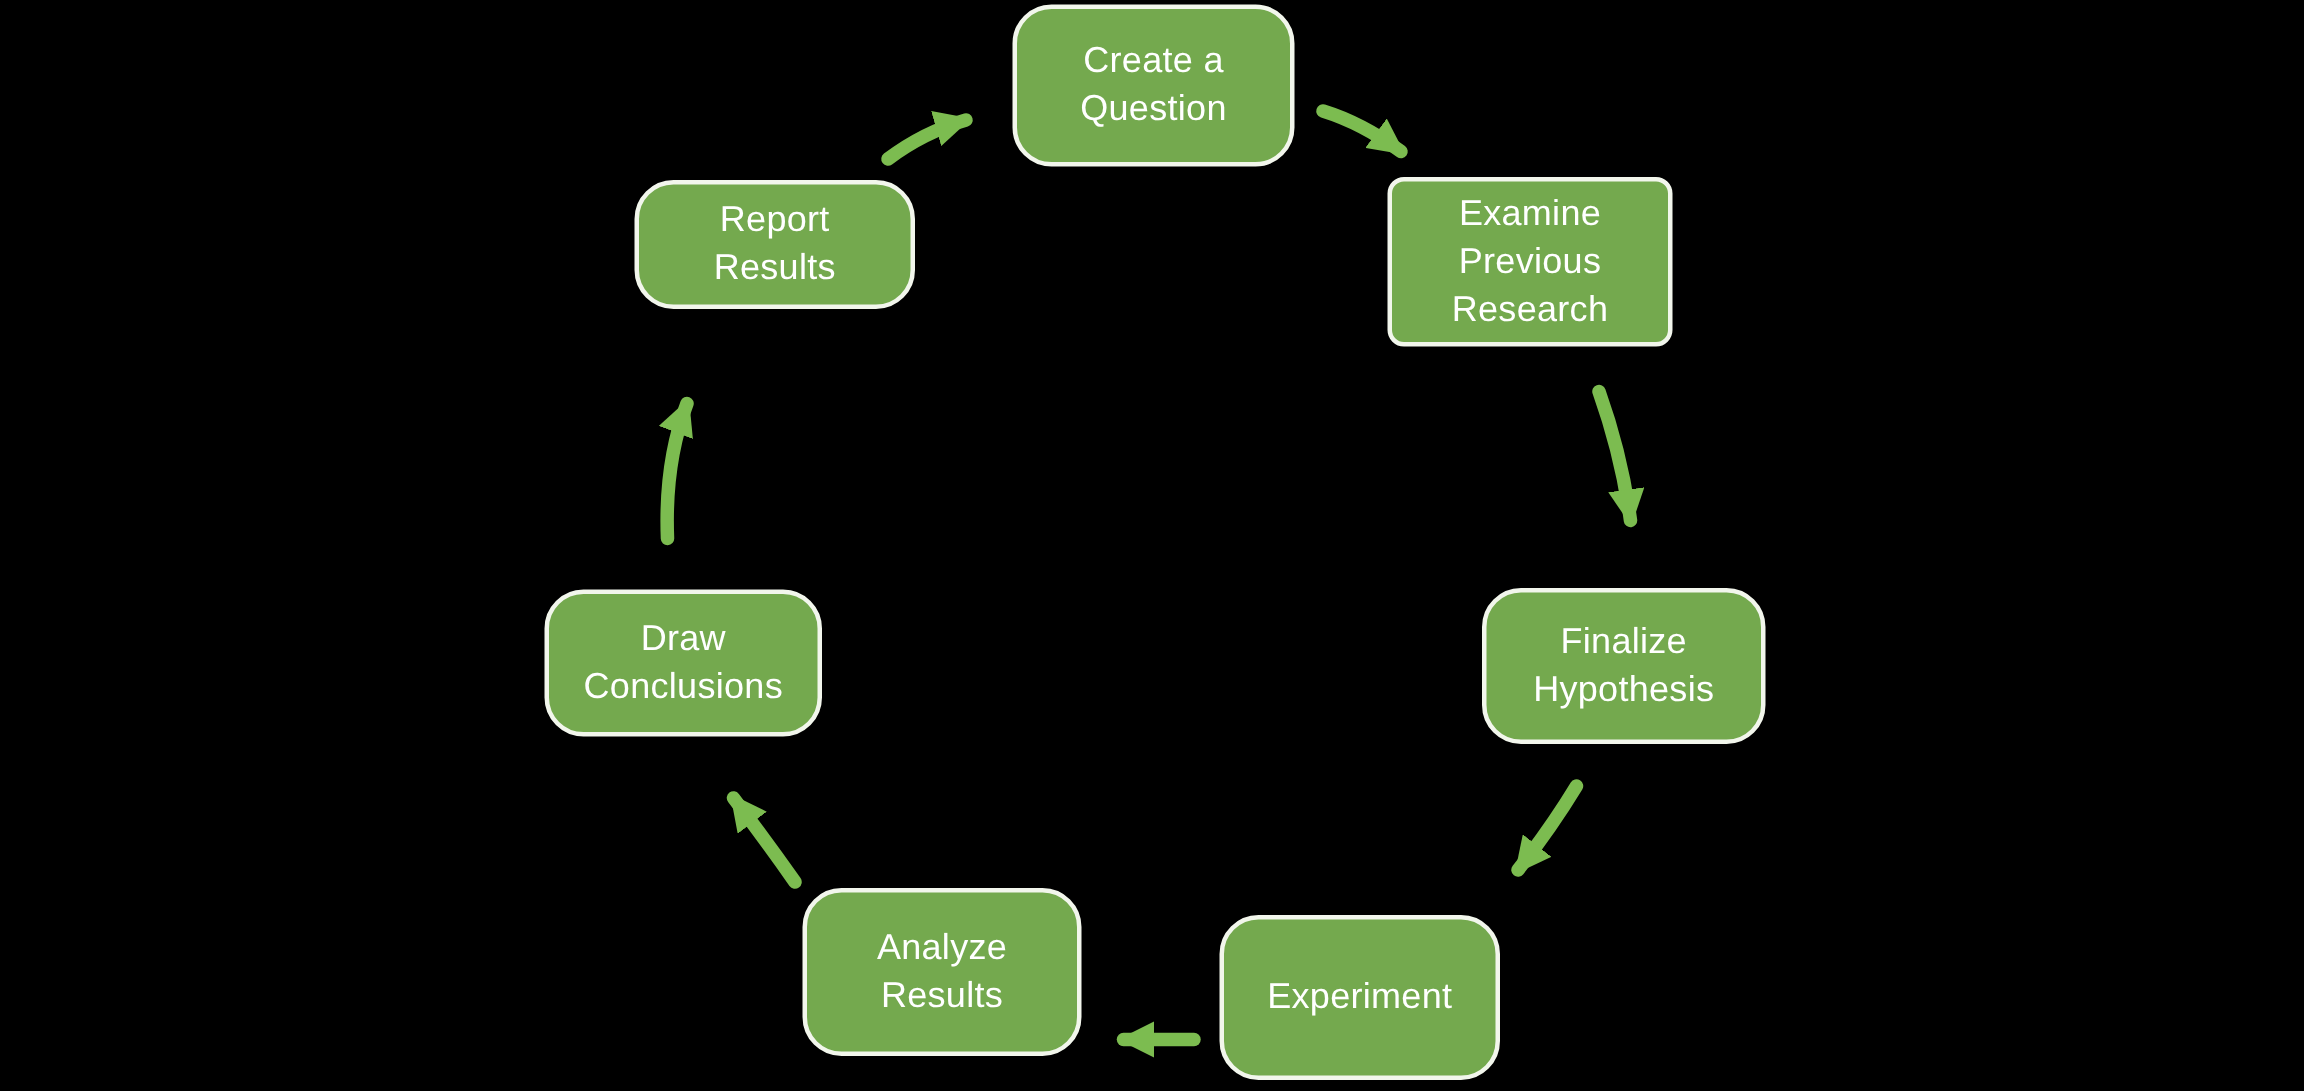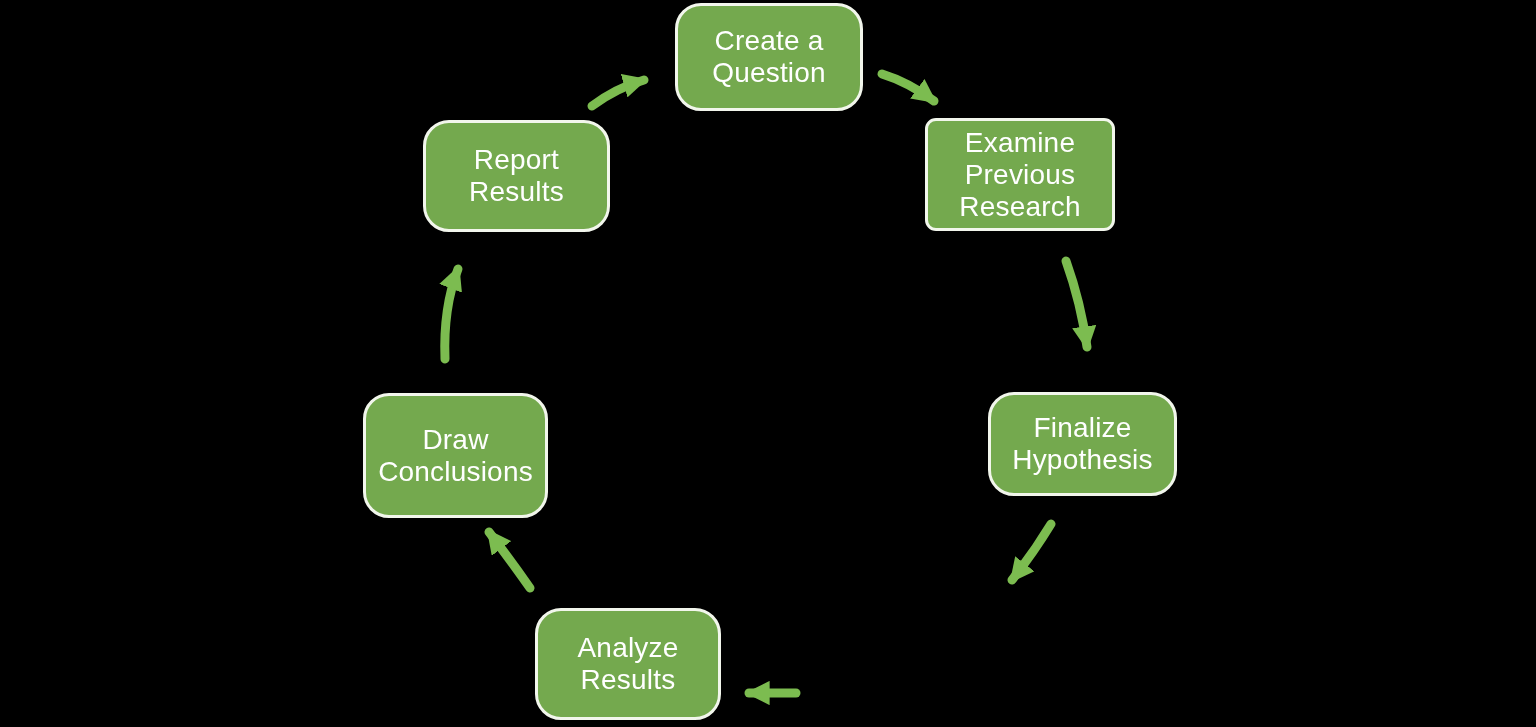--- a/index.html
+++ b/index.html
@@ -24,32 +24,32 @@
     position:absolute;
     box-sizing:border-box;
     background:var(--node-fill);
     border:3px solid var(--node-border);
     border-radius:26px;
     display:flex;align-items:center;justify-content:center;
     text-align:center;
   }
   .node .label{
     color:var(--text);
-    font-size:28px;
+    font-size:24px;
     line-height:32px;
     white-space:pre-line;
     letter-spacing:0.2px;
   }
   .n-create     { left:675px; top:3px;   width:188px; height:108px; }
   .n-examine    { left:925px; top:118px; width:190px; height:113px;border-radius:11px; }
   .n-finalize   { left:988px; top:392px; width:189px; height:104px; }
   .n-experiment { left:813px; top:610px; width:187px; height:110px; }
-  .n-analyze    { left:535px; top:608px; width:186px; height:112px; }
-  .n-draw       { left:363px; top:393px; width:185px; height:125px; }
-  .n-report     { left:423px; top:120px; width:187px; height:112px; }
+  .n-analyze    { left:535px; top:592px; width:186px; height:112px; }
+  .n-draw       { left:363px; top:393px; width:185px; height:98px; }
+  .n-report     { left:423px; top:120px; width:187px; height:86px; }
 </style>
 </head>
 <body>
 
 <div class="stage">
 
   <svg class="arrows" viewBox="0 0 1536 727" xmlns="http://www.w3.org/2000/svg">
     <defs>
       <marker id="arrowhead" viewBox="0 0 10 10" refX="8.5" refY="5" markerWidth="2.7" markerHeight="2.7" orient="auto" fill="#7CBC50">
         <path d="M0 0 L10 5 L0 10 Z"></path>
@@ -75,20 +75,23 @@
     <span class="label">Examine
 Previous
 Research</span>
   </div>
 
   <div class="node n-finalize">
     <span class="label">Finalize
 Hypothesis</span>
   </div>
 
+  <div class="node n-experiment">
+    <span class="label">Experiment</span>
+  </div>
 
   <div class="node n-analyze">
     <span class="label">Analyze
 Results</span>
   </div>
 
   <div class="node n-draw">
     <span class="label">Draw
 Conclusions</span>
   </div>

